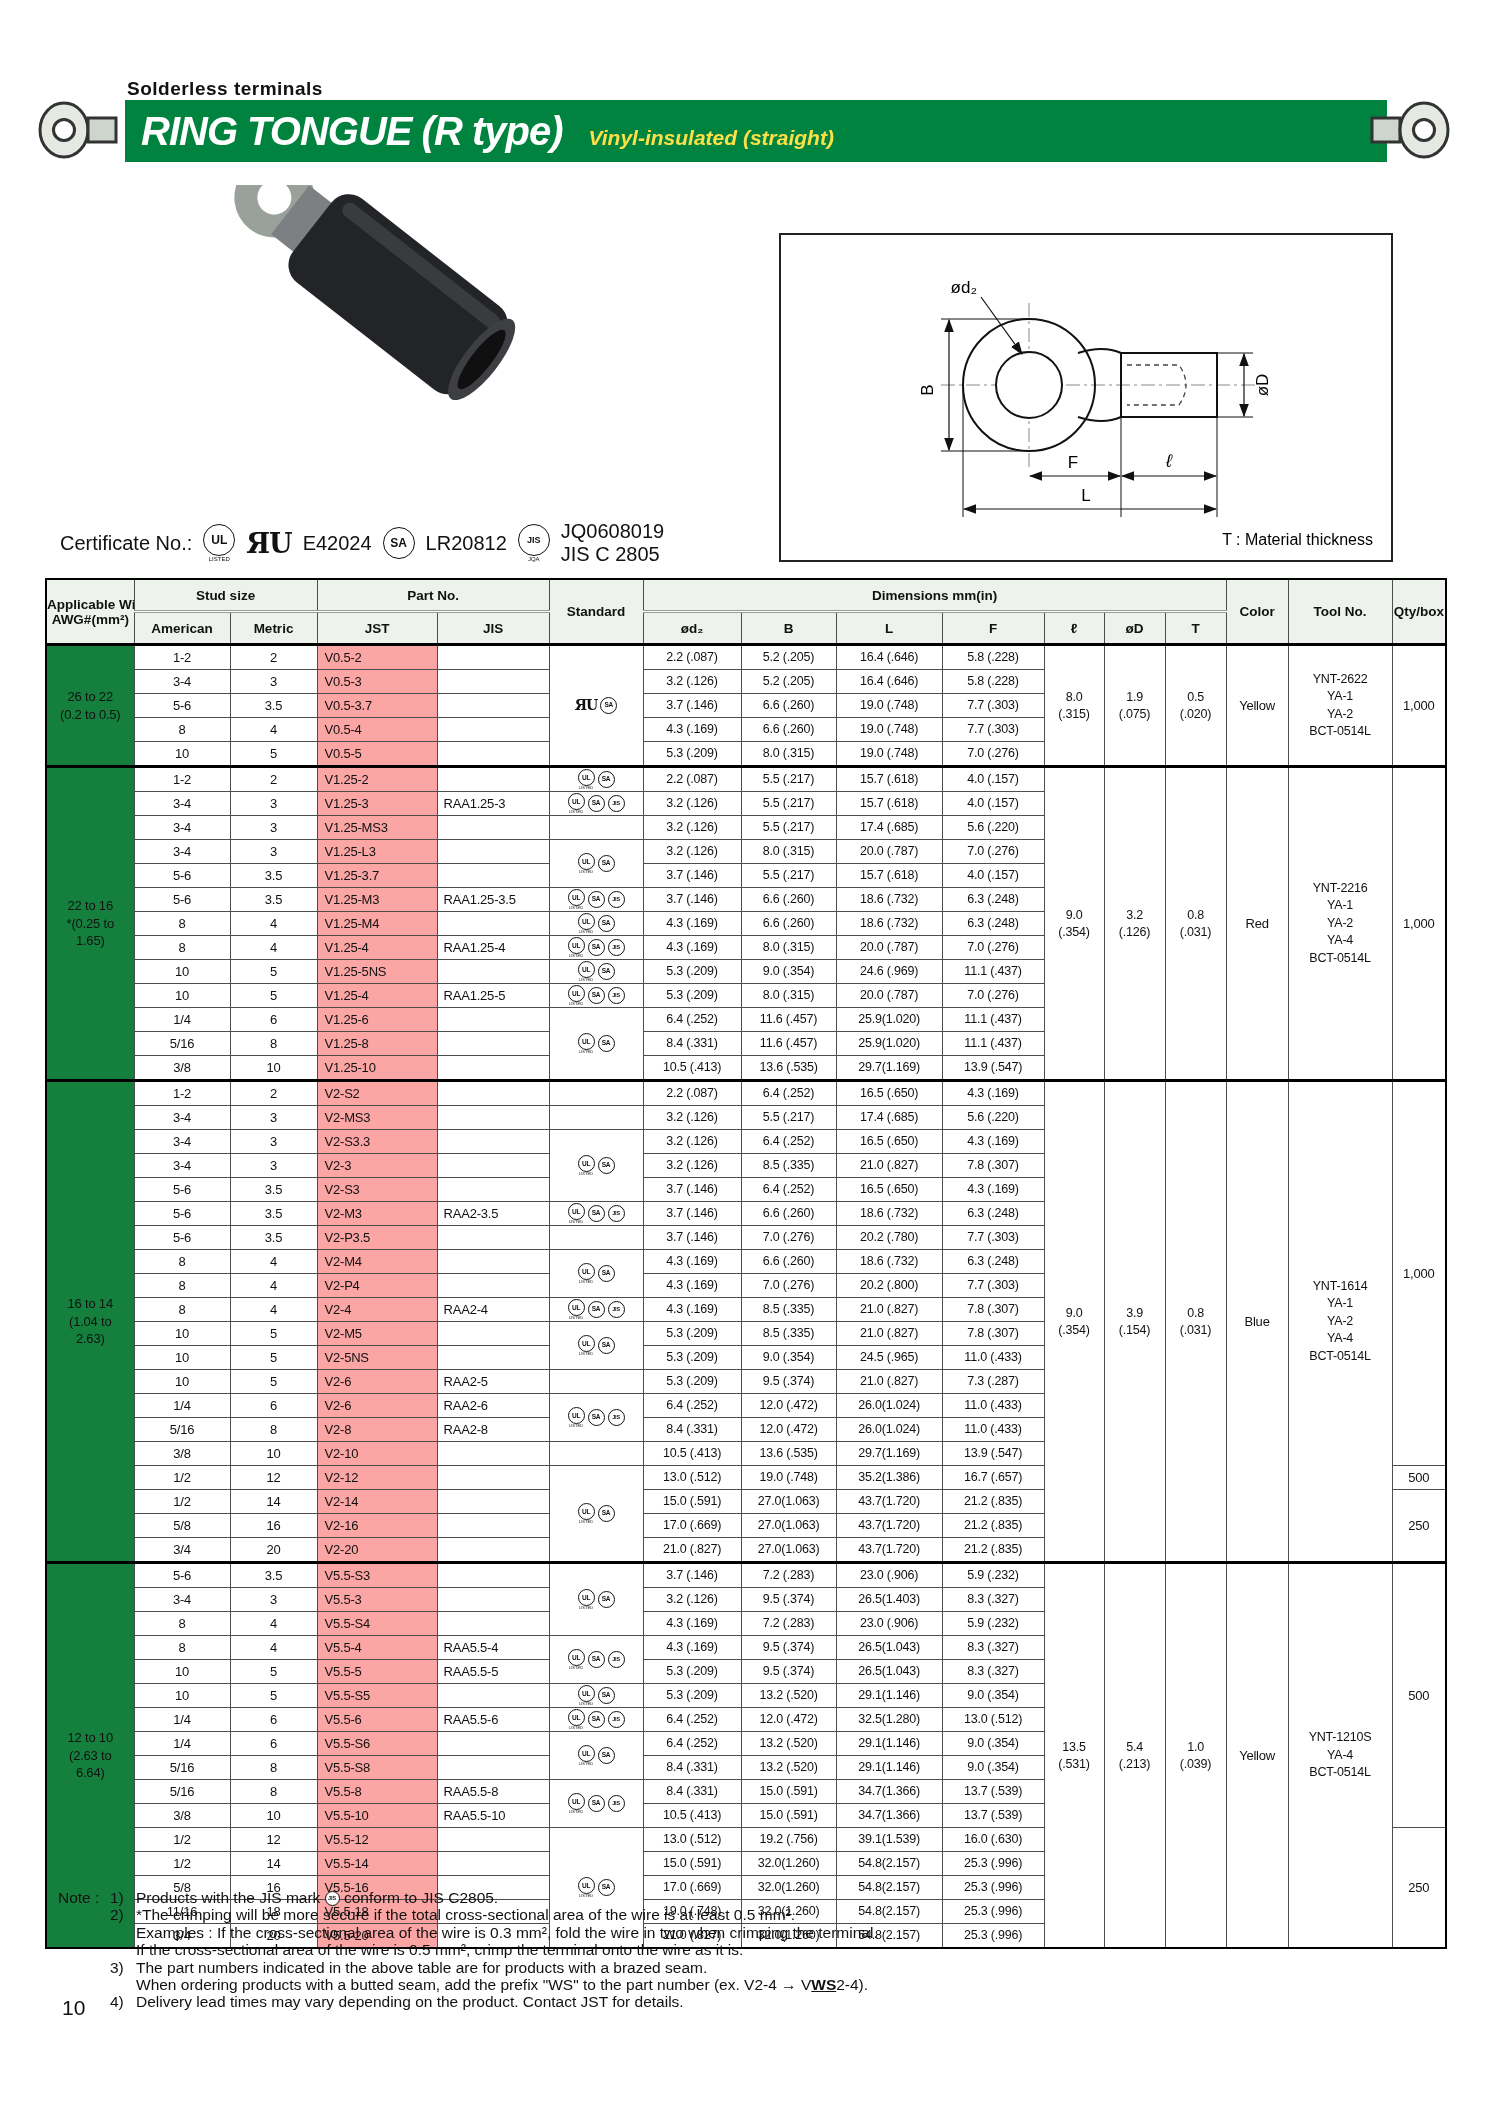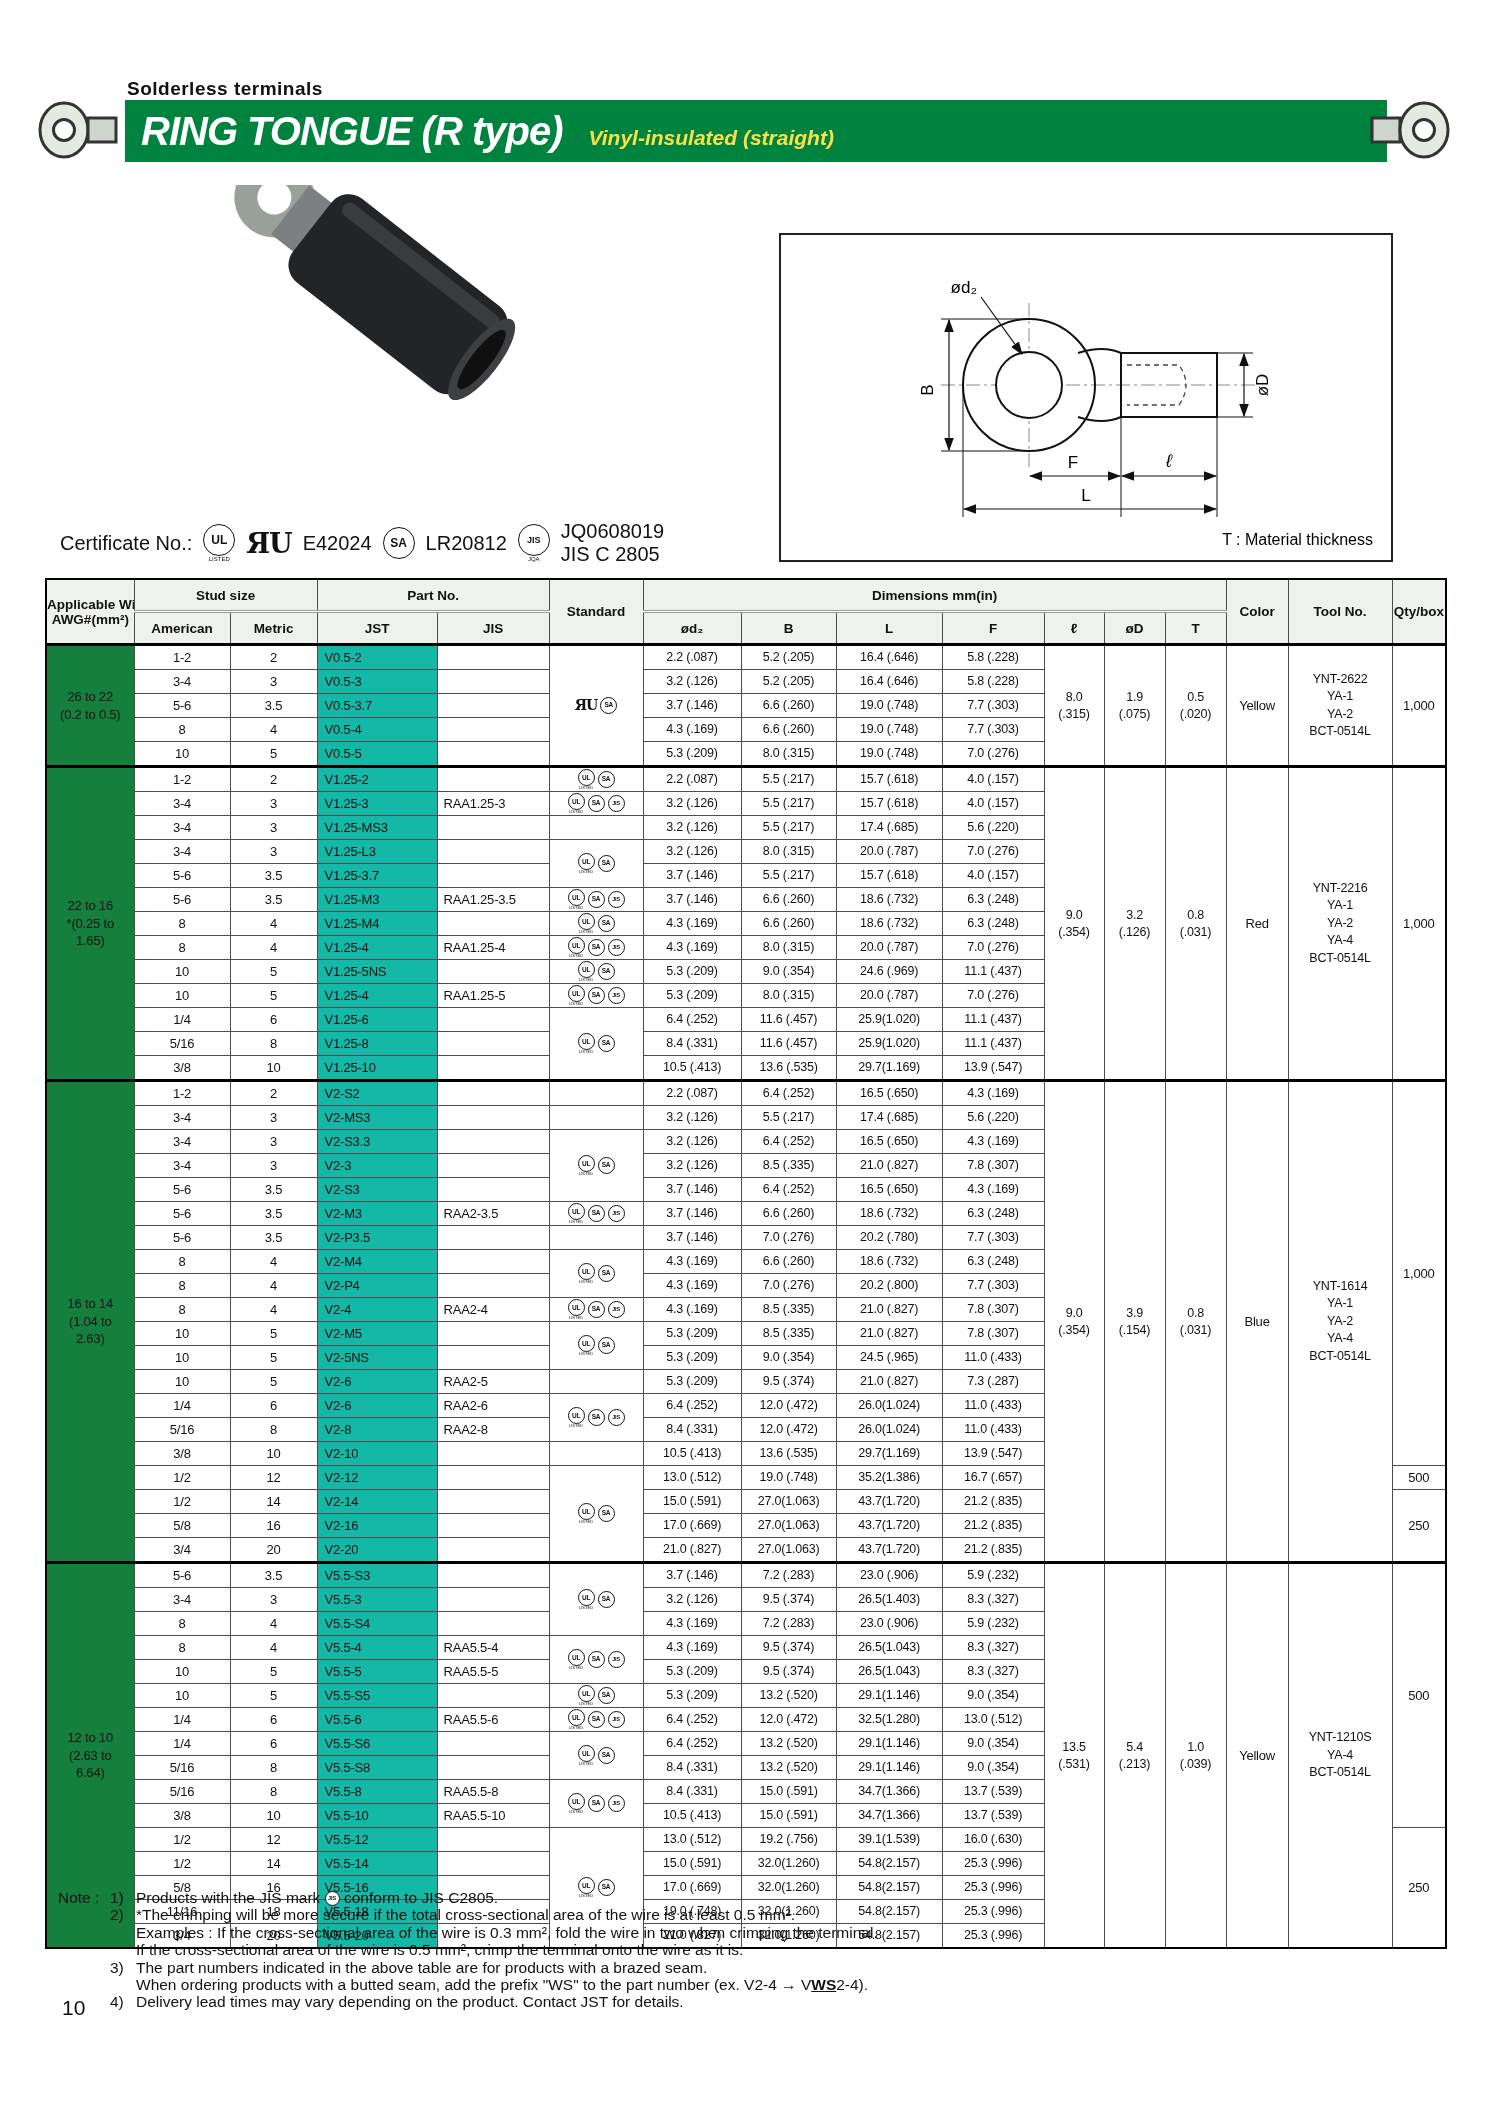--- a/index.html
+++ b/index.html
@@ -32,21 +32,21 @@
   .cert .micro{font-size:6px;}
   .cert .ur-mark{font-size:27px;}
   
   table{border-collapse:collapse;table-layout:fixed;width:1400px;position:absolute;left:45px;top:578px;border:2px solid #000;}
   th,td{border:1px solid #4d4d4d;padding:0;text-align:center;overflow:hidden;white-space:nowrap;}
   thead th{background:#edf2ec;font-size:13.5px;font-weight:bold;height:30px;}
   thead .grp{border-bottom:3px double #9a9a9a;}
   thead tr:last-child th{border-bottom:2px solid #000;}
   tbody td{height:23px;font-size:13px;letter-spacing:-.2px;line-height:1.05;}
   td.wire{background:#15803d;font-size:13px;line-height:1.35;}
-  td.jst{background:#14b8a6;text-align:left;padding-left:7px;}
+  td.jst{background:#fca5a5;text-align:left;padding-left:7px;}
   td.jisp{text-align:left;padding-left:6px;}
   td.dim{font-size:12.5px;}
   td.dim2{line-height:1.3;}
   td.tool{font-size:12.5px;line-height:1.4;}
   tr.sec-start td{border-top:3px solid #000;}
   
   .notes{position:absolute;left:58px;top:1889px;width:1380px;font-size:15.5px;line-height:17.4px;}
   .note-line{display:flex;align-items:flex-start;}
   .note-label{width:52px;flex:none;}
   .note-num{width:26px;flex:none;text-align:left;}

